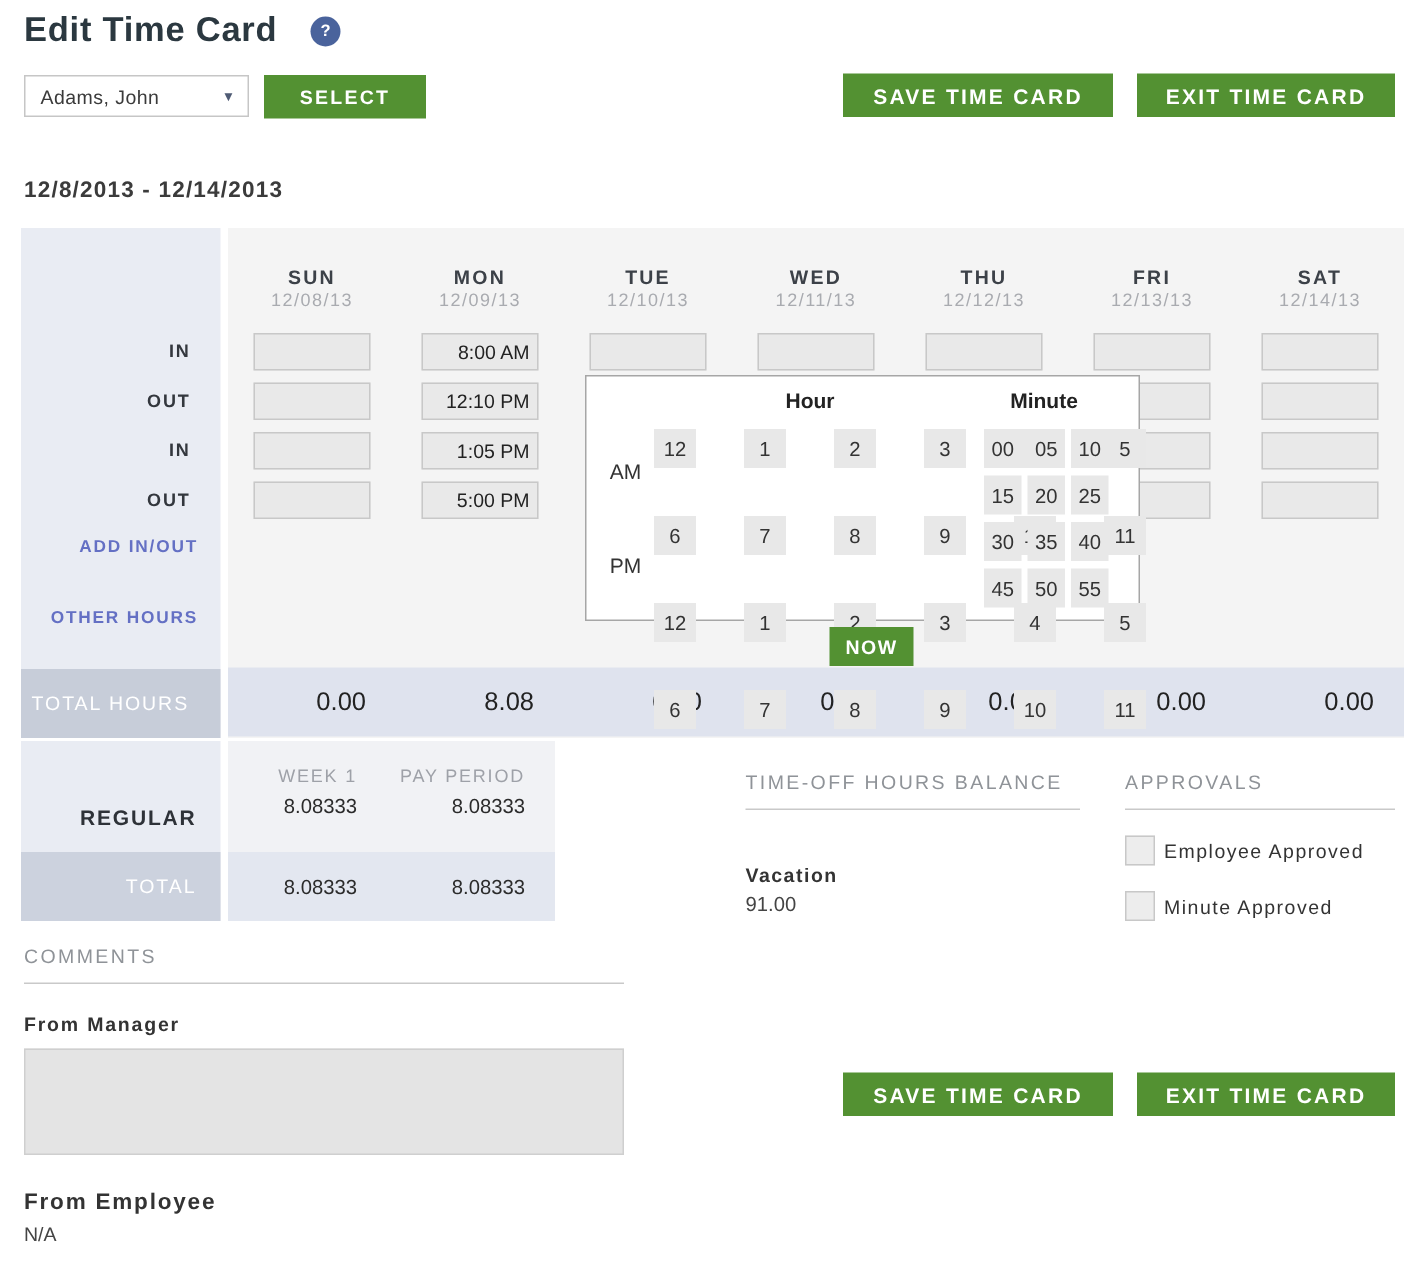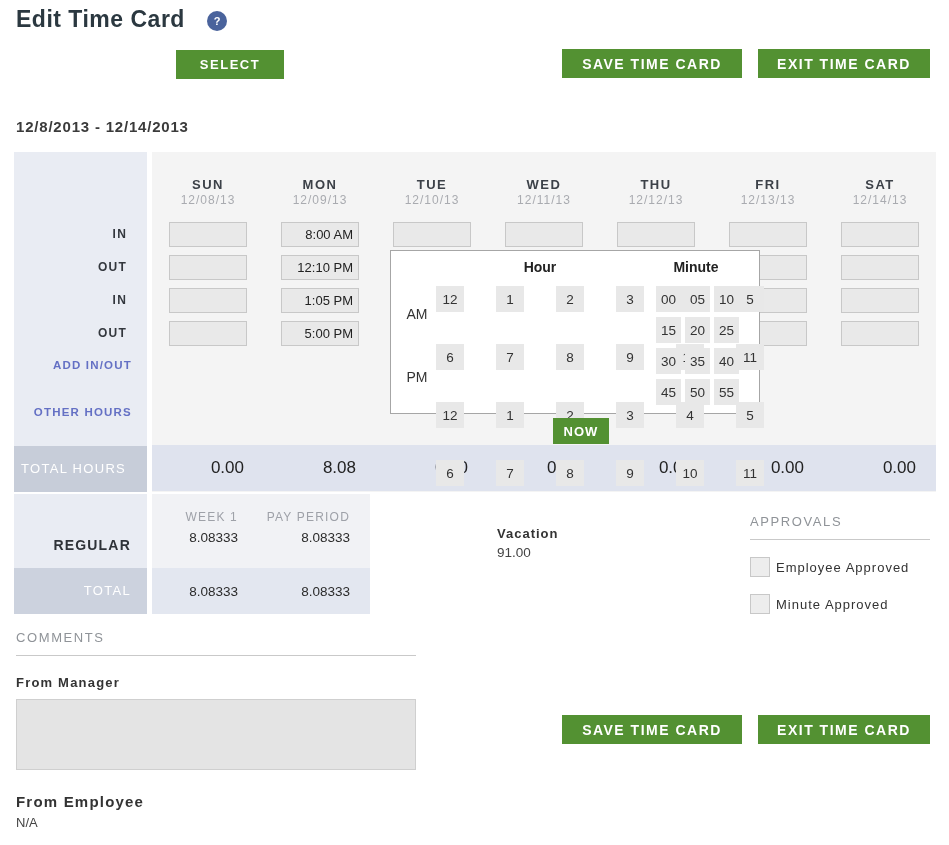--- a/index.html
+++ b/index.html
@@ -89,21 +89,21 @@
   .sum-row-total { background:#e3e7f0; height:46px; align-items:center; }
   .sum-cell { width:80px; text-align:right; font-size:13.5px; color:#2b2b2b; }
   .sum-cell.c2 { width:112px; }
   .sum-head-cell { width:80px; text-align:right; font-size:12px; color:#9ea1a8; letter-spacing:1.2px; }
   .sum-head-cell.c2 { width:112px; }
 
   
   .sec-heading { font-size:13px; color:#8f9398; letter-spacing:1.6px; padding-bottom:10px;
     border-bottom:1px solid #c9c9c9; }
   .timeoff { position:absolute; left:497px; top:514px; width:223px; }
-  .timeoff-type { margin-top:12px; font-size:13px; font-weight:700; color:#333; letter-spacing:1px; }
+  .timeoff-type { margin-top:36px; font-size:13px; font-weight:700; color:#333; letter-spacing:1px; }
   .timeoff-balance { margin-top:4px; font-size:13.5px; color:#444; }
   .approvals { position:absolute; left:750px; top:514px; width:180px; }
   .approval-row { display:flex; align-items:center; margin-top:17px; cursor:pointer; }
   .checkbox { width:20px; height:20px; background:#ededed; border:1px solid #c8c8c8;
     flex:none; margin-right:6px; }
   .approval-label { font-size:13px; color:#333; letter-spacing:1px; white-space:nowrap; }
 
   
   .comments { position:absolute; left:16px; top:630px; width:400px; }
   .from-manager { margin-top:19px; font-size:13px; font-weight:700; color:#333; letter-spacing:1.2px; }
@@ -115,20 +115,24 @@
   .employee-comment { position:absolute; left:16px; top:815px; font-size:13px; color:#444; }
 </style>
 </head>
 <body>
 
 <div class="app">
 
   <div class="page-title">Edit Time Card</div>
   <div class="help">?</div>
 
+  <div class="emp-select">
+    <span>Adams, John</span>
+    <span class="caret">▼</span>
+  </div>
   <button class="btn btn-select">SELECT</button>
   <button class="btn btn-save-top">SAVE TIME CARD</button>
   <button class="btn btn-exit-top">EXIT TIME CARD</button>
 
   <div class="date-range">12/8/2013 - 12/14/2013</div>
 
   <div class="tc">
     <div class="tc-labels">
       <div class="tc-head-spacer"></div>
       <div id="tc-row-labels">
@@ -348,20 +352,21 @@
         <div class="sum-cell c2">8.08333</div>
       </div>
       <div class="sum-row sum-row-total">
         <div class="sum-cell">8.08333</div>
         <div class="sum-cell c2">8.08333</div>
       </div>
     </div>
   </div>
 
   <div class="timeoff">
+    <div class="sec-heading">TIME-OFF HOURS BALANCE</div>
     <div class="timeoff-type">Vacation</div>
     <div class="timeoff-balance">91.00</div>
   </div>
 
   <div class="approvals">
     <div class="sec-heading">APPROVALS</div>
     <label class="approval-row">
       <span class="checkbox"></span>
       <span class="approval-label">Employee Approved</span>
     </label>

